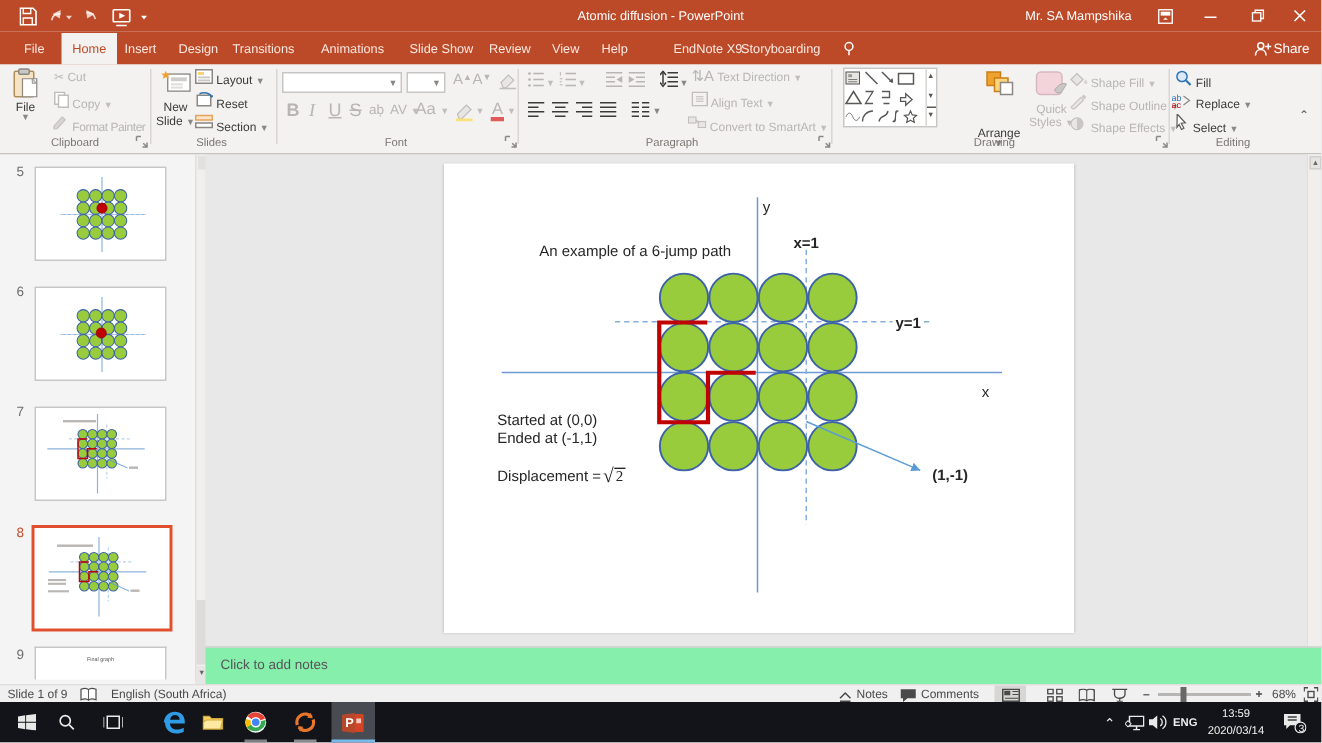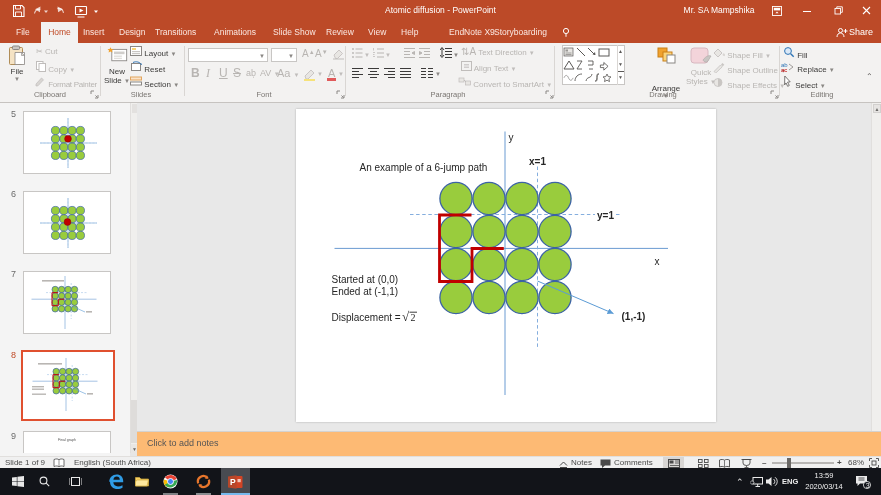--- a/index.html
+++ b/index.html
@@ -28,21 +28,21 @@
   
   #thumbs { left:0; top:103px; width:130px; height:353px; background:#f4f4f4; }
   #thumbscroll { left:130px; top:103px; width:7px; height:350px; background:#f0efed; border-left:1px solid #e1dfdd; }
   .thumbnum { position:absolute; left:11px; font-size:9px; color:#6b6b6b; }
   .thumbbox { position:absolute; left:23px; width:88px; height:63px; background:#fff; border:1px solid #c8c6c4; }
   
   #editarea { left:137px; top:103px; width:744px; height:328px; background:#e8e8e8; }
   #slide { position:absolute; left:159px; top:6px; width:420px; height:313px; background:#fff; box-shadow:0 0 2px rgba(0,0,0,.25); }
   #rightscroll { left:871px; top:103px; width:10px; height:353px; background:#f0efed; border-left:1px solid #e1dfdd; }
   
-  #notes { left:137px; top:431px; width:744px; height:25px; background:#fdba74; border-top:1px solid #d4d2d0; font-size:9px; color:#555; }
+  #notes { left:137px; top:431px; width:744px; height:25px; background:#86efac; border-top:1px solid #d4d2d0; font-size:9px; color:#555; }
   #statusbar { left:0; top:456px; width:881px; height:12px; background:#f0f0f0; border-top:1px solid #e1dfdd; font-size:8px; color:#4a4a4a; }
   #taskbar { left:0; top:468px; width:881px; height:27px; background:#121419; }
 </style>
 </head>
 <body>
 
 <div id="titlebar" class="abs">
   <svg class="abs" style="left:13px;top:4px" width="92" height="14" viewBox="0 0 92 14">
     <g fill="none" stroke="#fff" stroke-width="1.1">
       <path d="M.5 1.5h8.5l2 2v9H.5z"></path>

